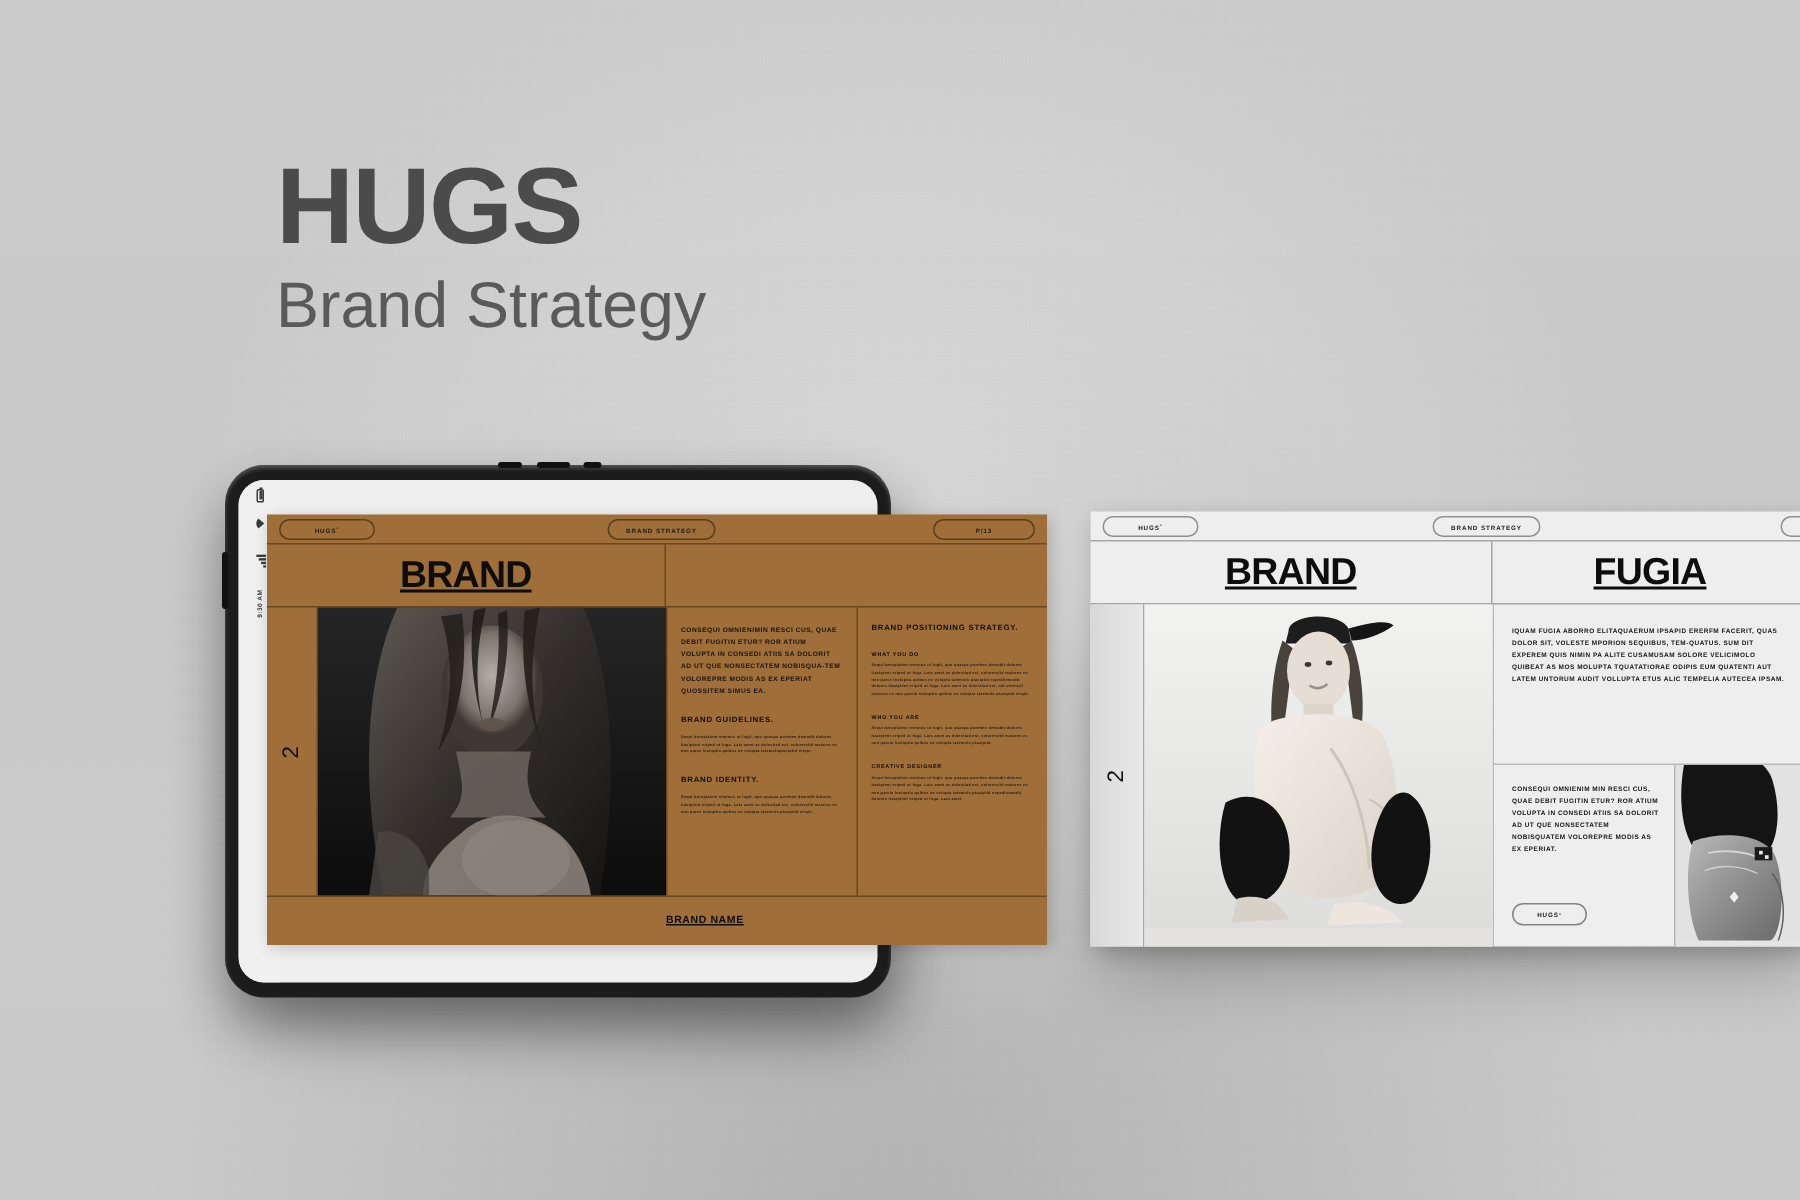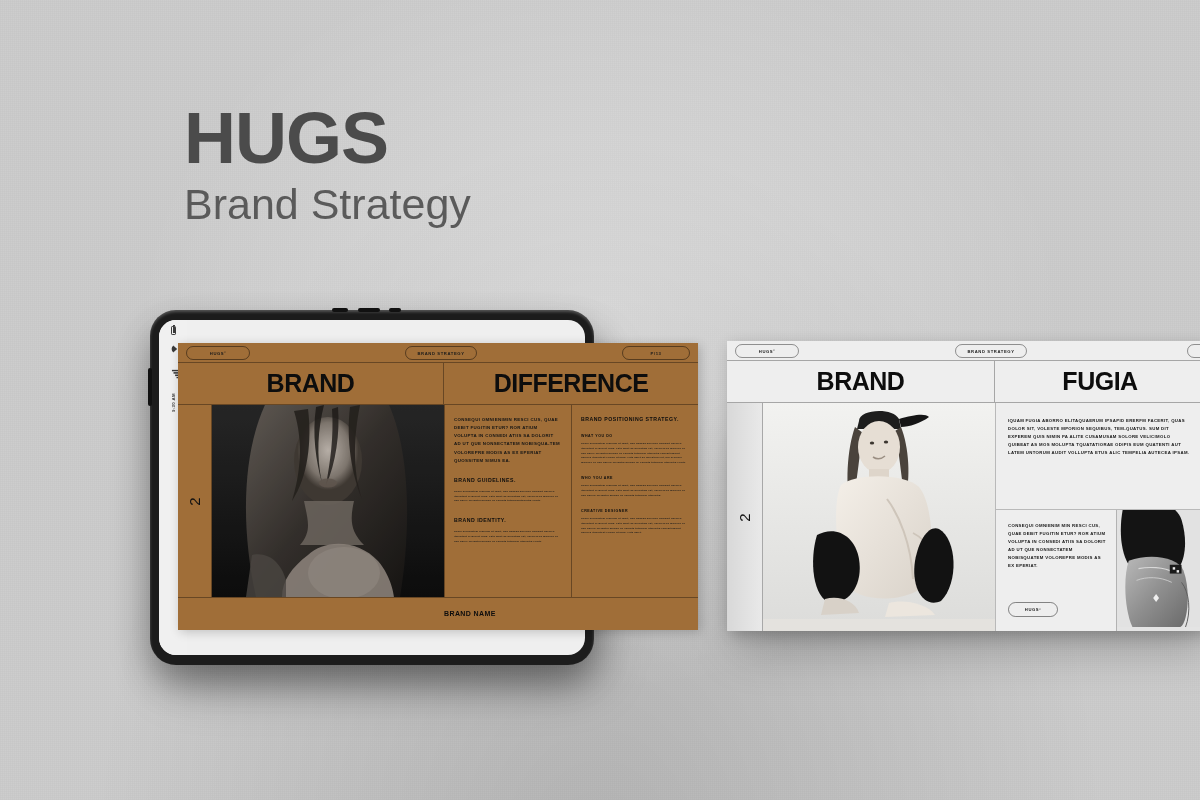--- a/index.html
+++ b/index.html
@@ -39,21 +39,21 @@
     border-radius:999px;
     display:flex; align-items:center; justify-content:center;
     font-size:4.2px; font-weight:bold; letter-spacing:.6px;
     color:#1a1a1a; white-space:nowrap;
     height:14px;
   }
   .deg{ font-size:3.4px; vertical-align:super; }
 
   .big-head{
     font-weight:bold; color:#0d0d0d;
-    letter-spacing:-0.5px; line-height:1;
+    letter-spacing:-0.5px; line-height:1;text-decoration:underline;
   }
 
   .body-copy{
     font-size:4.4px; line-height:1.85; letter-spacing:.35px;
     color:#141414; font-weight:600;
   }
   .sec-head{
     font-size:5.2px; font-weight:bold; letter-spacing:.5px;
     color:#0d0d0d; line-height:1.5;
   }
@@ -266,23 +266,20 @@
       <span>BRAND STRATEGY</span>
     </div>
     <div class="pill p-right">
       <span>P/13</span>
     </div>
   </div>
 
   <div class="s1-headrow">
     <div class="s1-head-l">
       <div class="big-head">BRAND</div>
-    </div>
-    <div class="s1-head-r">
-      <div class="big-head">DIFFERENCE</div>
     </div>
   </div>
 
   <div class="s1-body">
     <div class="s1-numcol">
       <div class="vnum">2</div>
     </div>
 
     <div class="s1-photo">
       <svg class="ph-bg" viewBox="0 0 232 192" preserveAspectRatio="xMidYMid slice">

